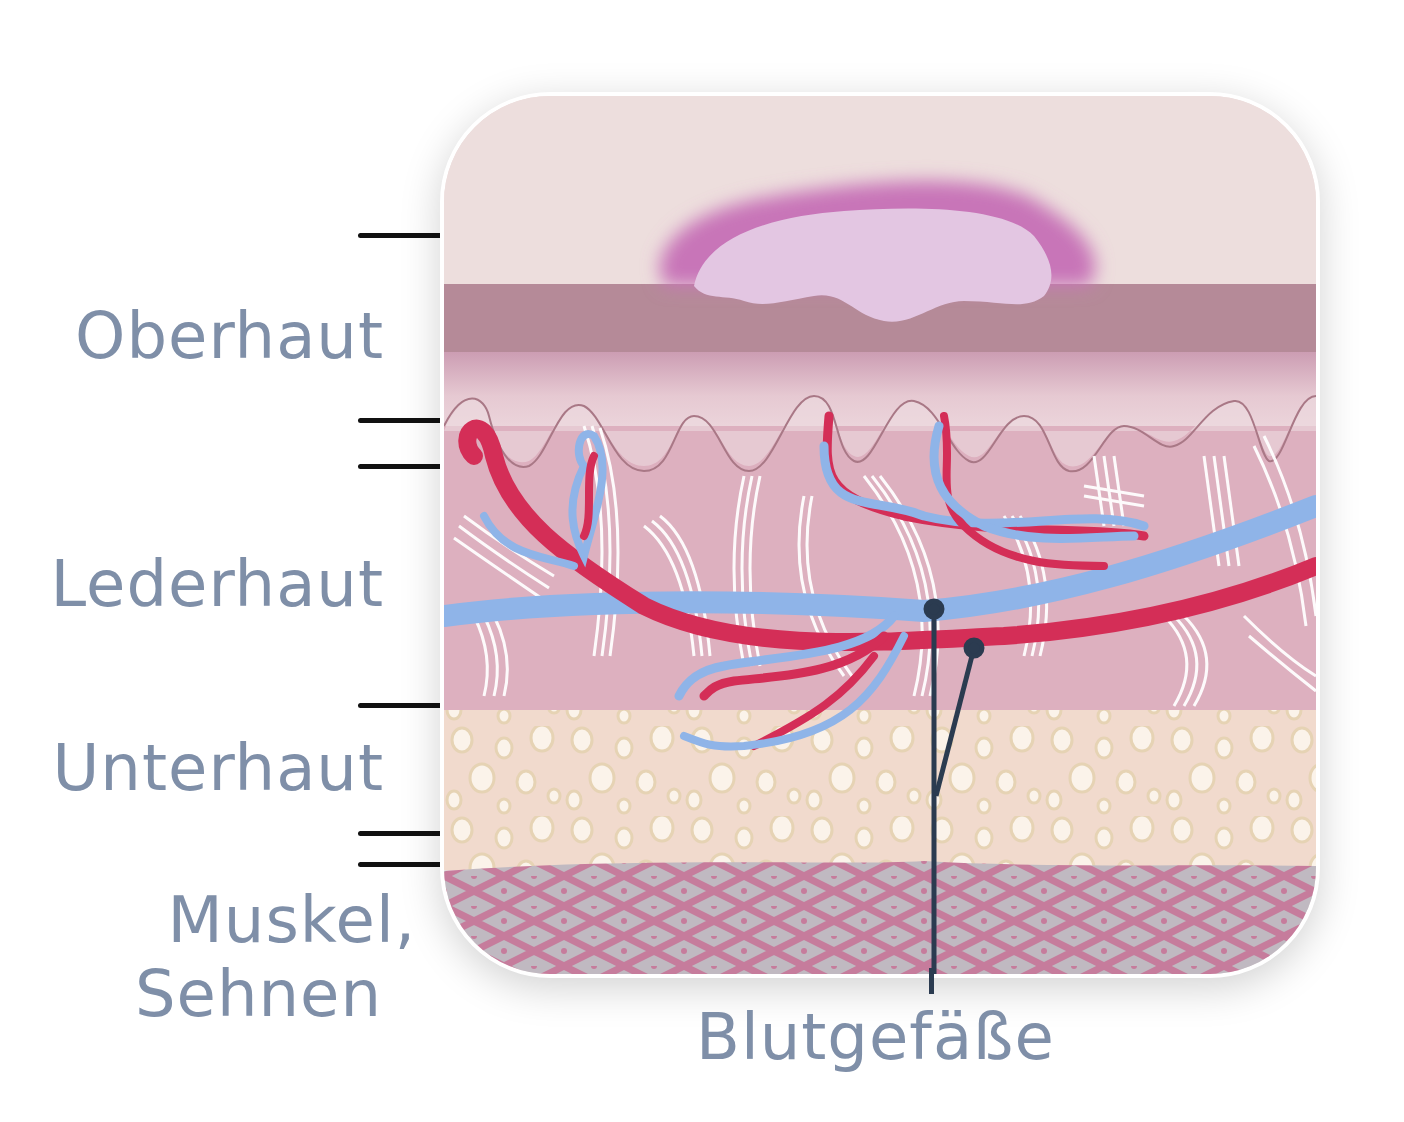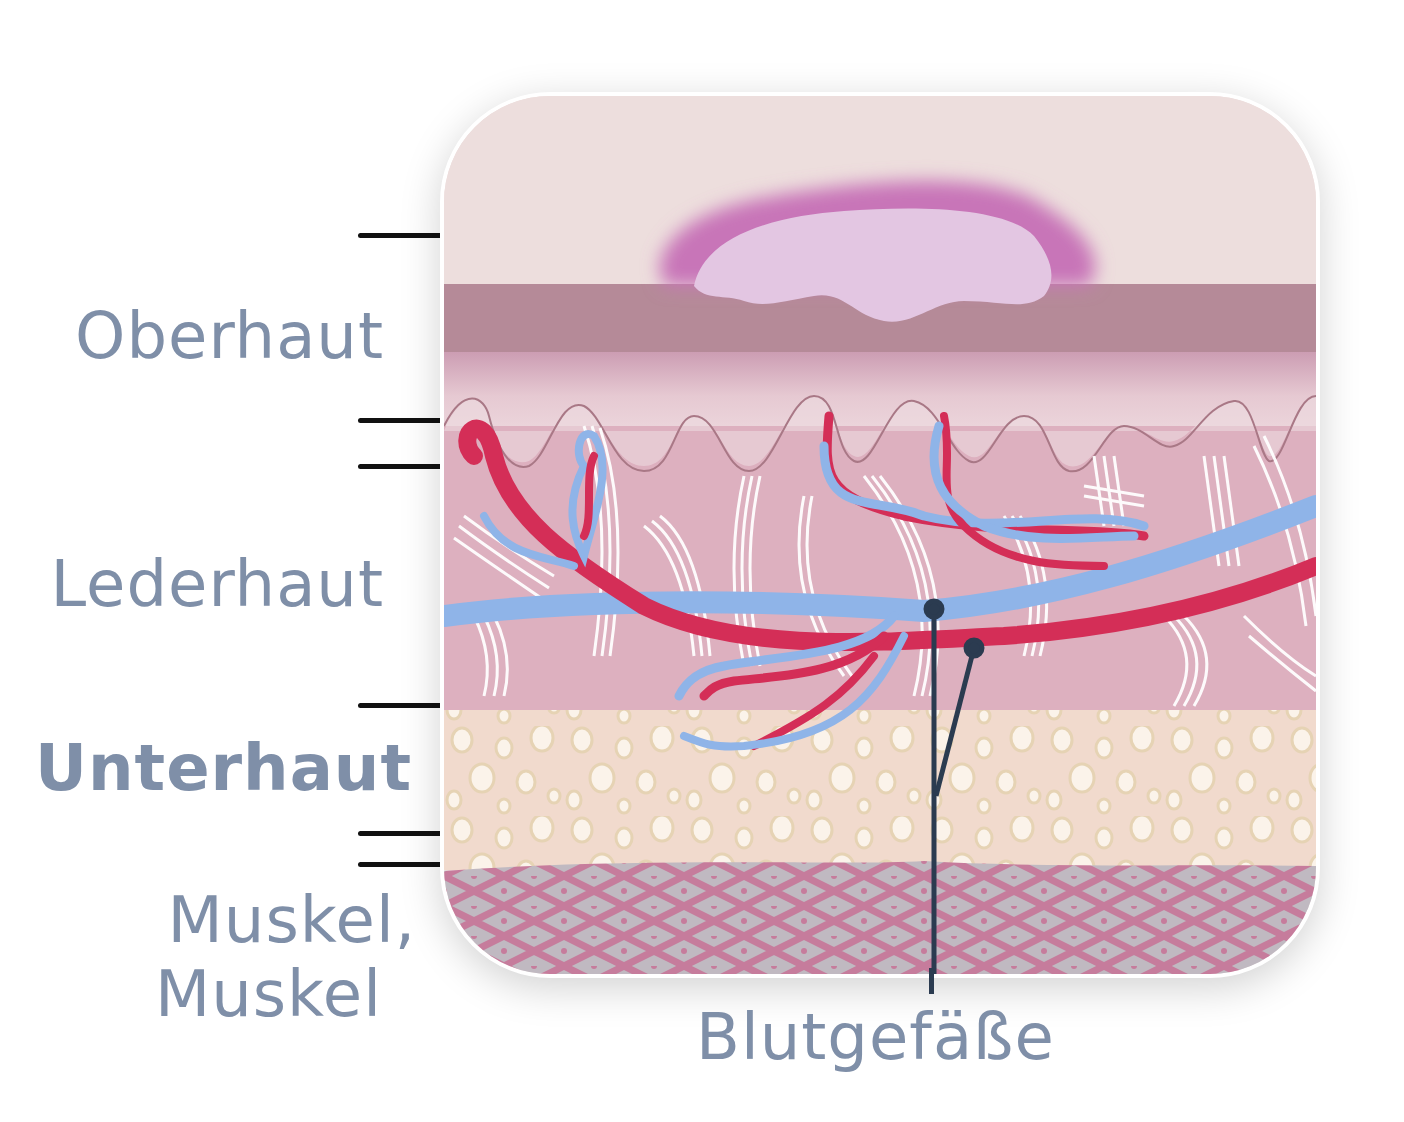--- a/index.html
+++ b/index.html
@@ -15,26 +15,26 @@
 
 <div>
   <div class="tick" style="top:233px;"></div>
   <div class="label" style="right:1020px; top:304px;">Oberhaut</div>
 
   <div class="tick" style="top:418px;"></div>
   <div class="tick" style="top:464px;"></div>
   <div class="label" style="right:1020px; top:552px;">Lederhaut</div>
 
   <div class="tick" style="top:703px;"></div>
-  <div class="label" style="right:992px; top:736px;font-weight:bold;">Unterhaut</div>
+  <div class="label" style="right:1020px; top:736px;">Unterhaut</div>
 
   <div class="tick" style="top:831px;"></div>
   <div class="tick" style="top:862px;"></div>
   <div class="label" style="right:988px; top:888px;">Muskel,</div>
-  <div class="label" style="right:1022px; top:962px;">Muskel</div>
+  <div class="label" style="right:1022px; top:962px;">Sehnen</div>
 </div>
 
 <div class="panel">
   <svg width="872" height="878" viewBox="0 0 872 878">
     <defs>
       <linearGradient id="epiGrad" x1="0" y1="0" x2="0" y2="1">
         <stop offset="0" stop-color="#cc9db3"></stop>
         <stop offset="0.55" stop-color="#e6c9d2"></stop>
         <stop offset="1" stop-color="#ecd6dc"></stop>
       </linearGradient>

